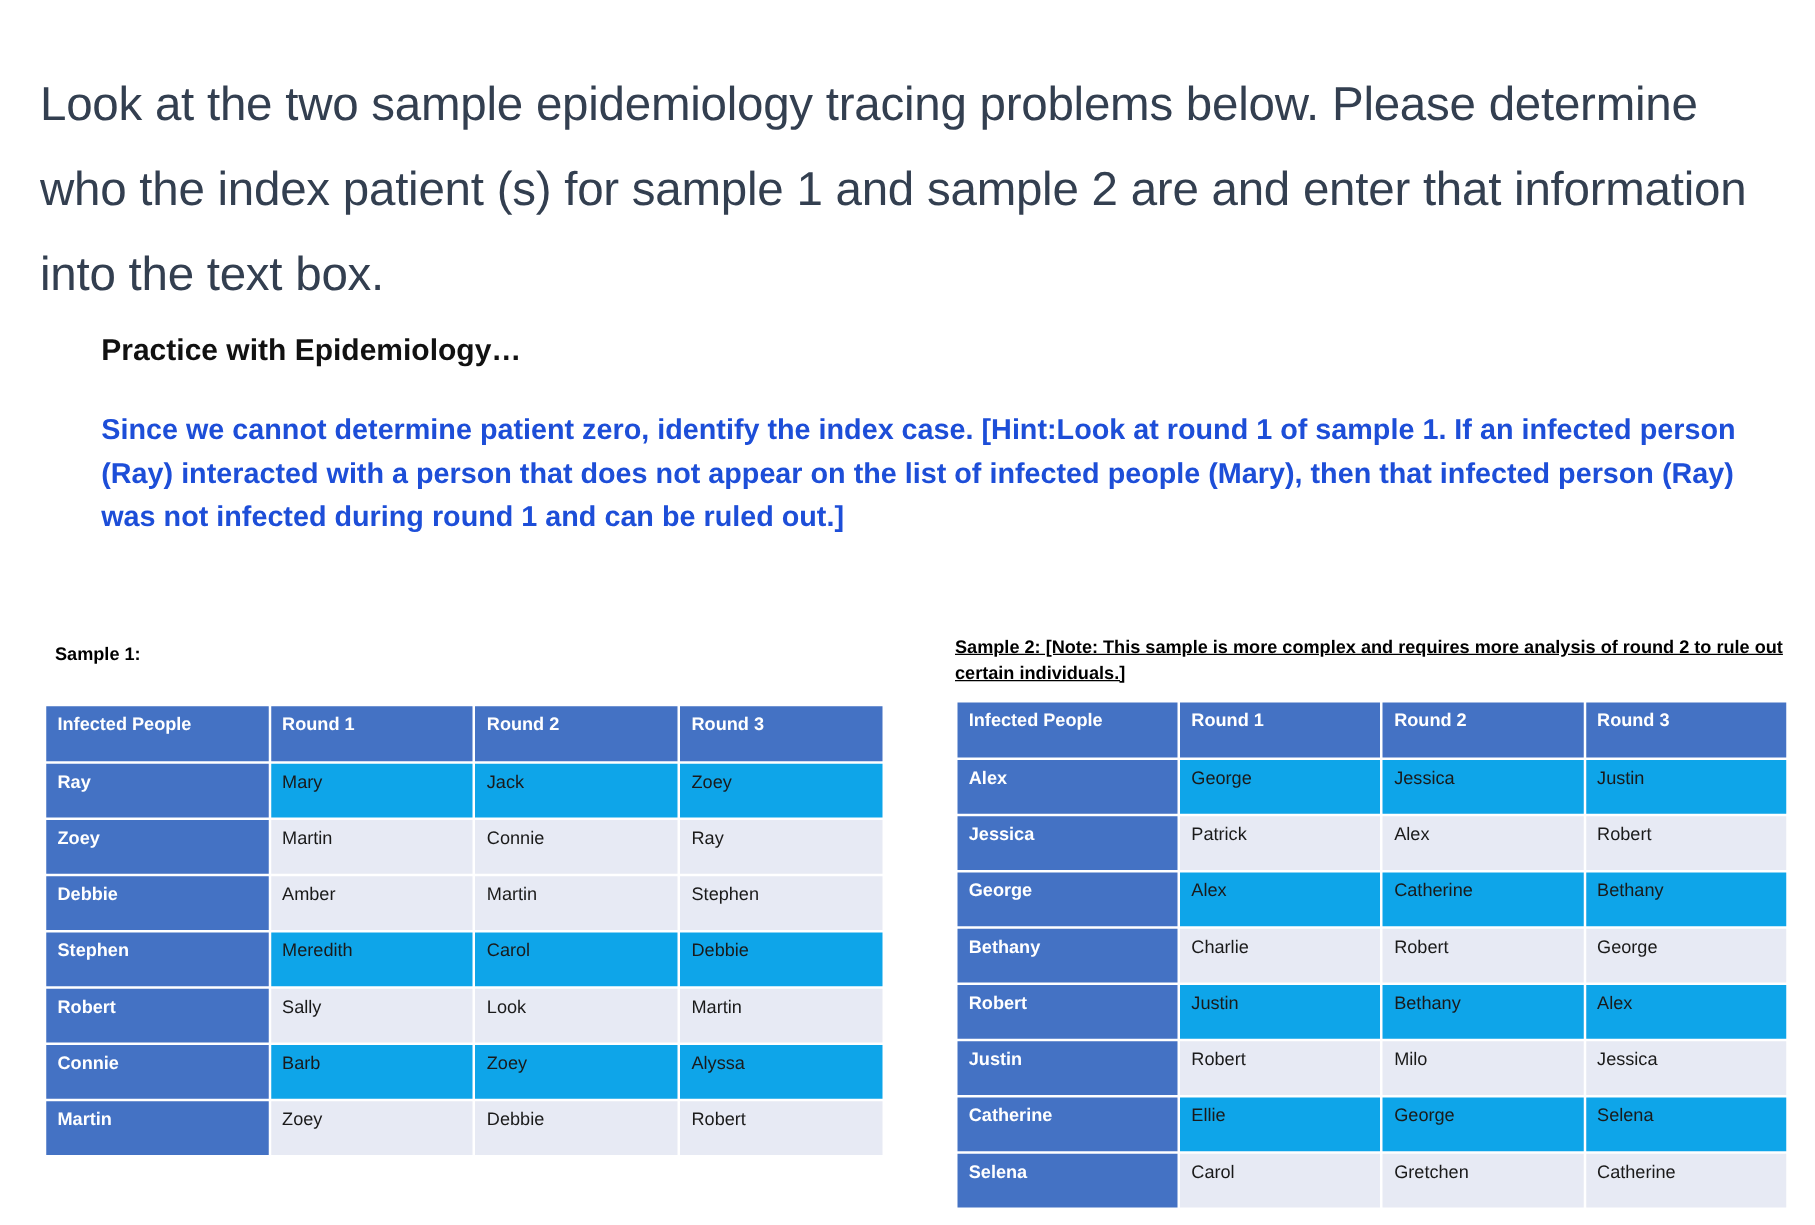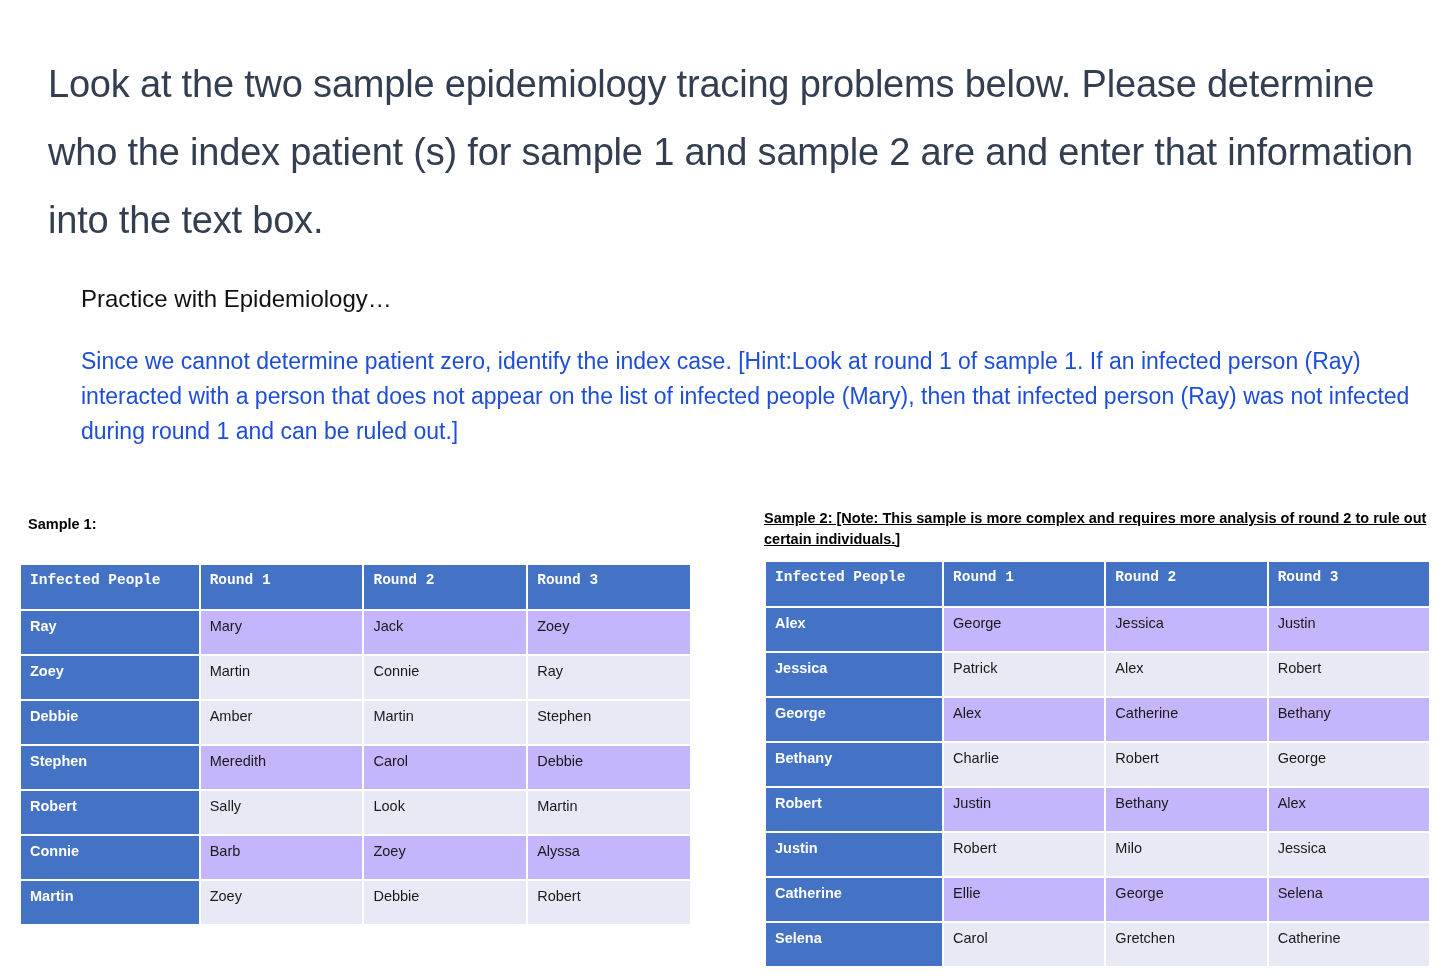--- a/index.html
+++ b/index.html
@@ -12,56 +12,57 @@
     height: 980px;
     background: #ffffff;
     font-family: "Liberation Sans", sans-serif;
     overflow: hidden;
     position: relative;
   }
 
   
   .slide-title {
     position: absolute;
-    left: 48px;
+    left: 32px;
     top: 26px;
     width: 1390px;
     font-size: 38px;
     line-height: 1.78;
     color: #333f50;
     font-weight: 400;
     letter-spacing: -0.2px;
   }
 
   
   .body-block {
     position: absolute;
     left: 81px;
-    top: 284px;
+    top: 266px;
     width: 1330px;
     color: #111111;
+    font-weight: bold;
   }
   .body-lead {
     font-size: 24px;
     line-height: 1.25;
     margin: 0 0 30px 0;
     color: #111111;
   }
   .body-para {
     font-size: 23px;
     line-height: 1.52;
     margin: 0;
     color: #1d4ed8;
   }
 
   
   .sample {
     position: absolute;
   }
-  .sample-1 { left: 19px; top: 514px; width: 673px; }
+  .sample-1 { left: 35px; top: 514px; width: 673px; }
   .sample-2 { left: 764px; top: 508px; width: 667px; }
 
   .sample-caption {
     font-size: 14.5px;
     font-weight: bold;
     color: #000000;
     line-height: 1.42;
     margin: 0 0 14px 0;
   }
   .sample-1 .sample-caption { margin-left: 9px; margin-bottom: 28px; }
@@ -90,36 +91,35 @@
     box-sizing: border-box;
     overflow: hidden;
     white-space: nowrap;
   }
 
   table.trace-table thead th {
     background: #4472c4;
     color: #ffffff;
     font-weight: bold;
     height: 44px;
-    font-family: Liberation Mono, monospace;
   }
 
   table.trace-table tbody th.row-name {
     background: #4472c4;
     color: #ffffff;
     font-weight: bold;
     height: 43px;
   }
 
   table.trace-table tbody td {
     color: #1a1a1a;
     font-weight: normal;
     height: 43px;
   }
-  table.trace-table tbody tr.band-a td { background: #c4b5fd; }
+  table.trace-table tbody tr.band-a td { background: #0ea5e9; }
   table.trace-table tbody tr.band-b td { background: #e7eaf4; }
 </style>
 </head>
 <body>
 
 <h1 class="slide-title">Look at the two sample epidemiology tracing problems below.  Please determine who the index patient (s) for sample 1 and sample 2 are and enter that information into the text box.</h1>
 
 <div class="body-block">
   <p class="body-lead">Practice with Epidemiology…</p>
   <p class="body-para">Since we cannot determine patient zero, identify the index case. [Hint:Look at round 1 of sample 1. If an infected person (Ray) interacted with a person that does not appear on the list of infected people (Mary), then that infected person (Ray) was not infected during round 1 and can be ruled out.]</p>

